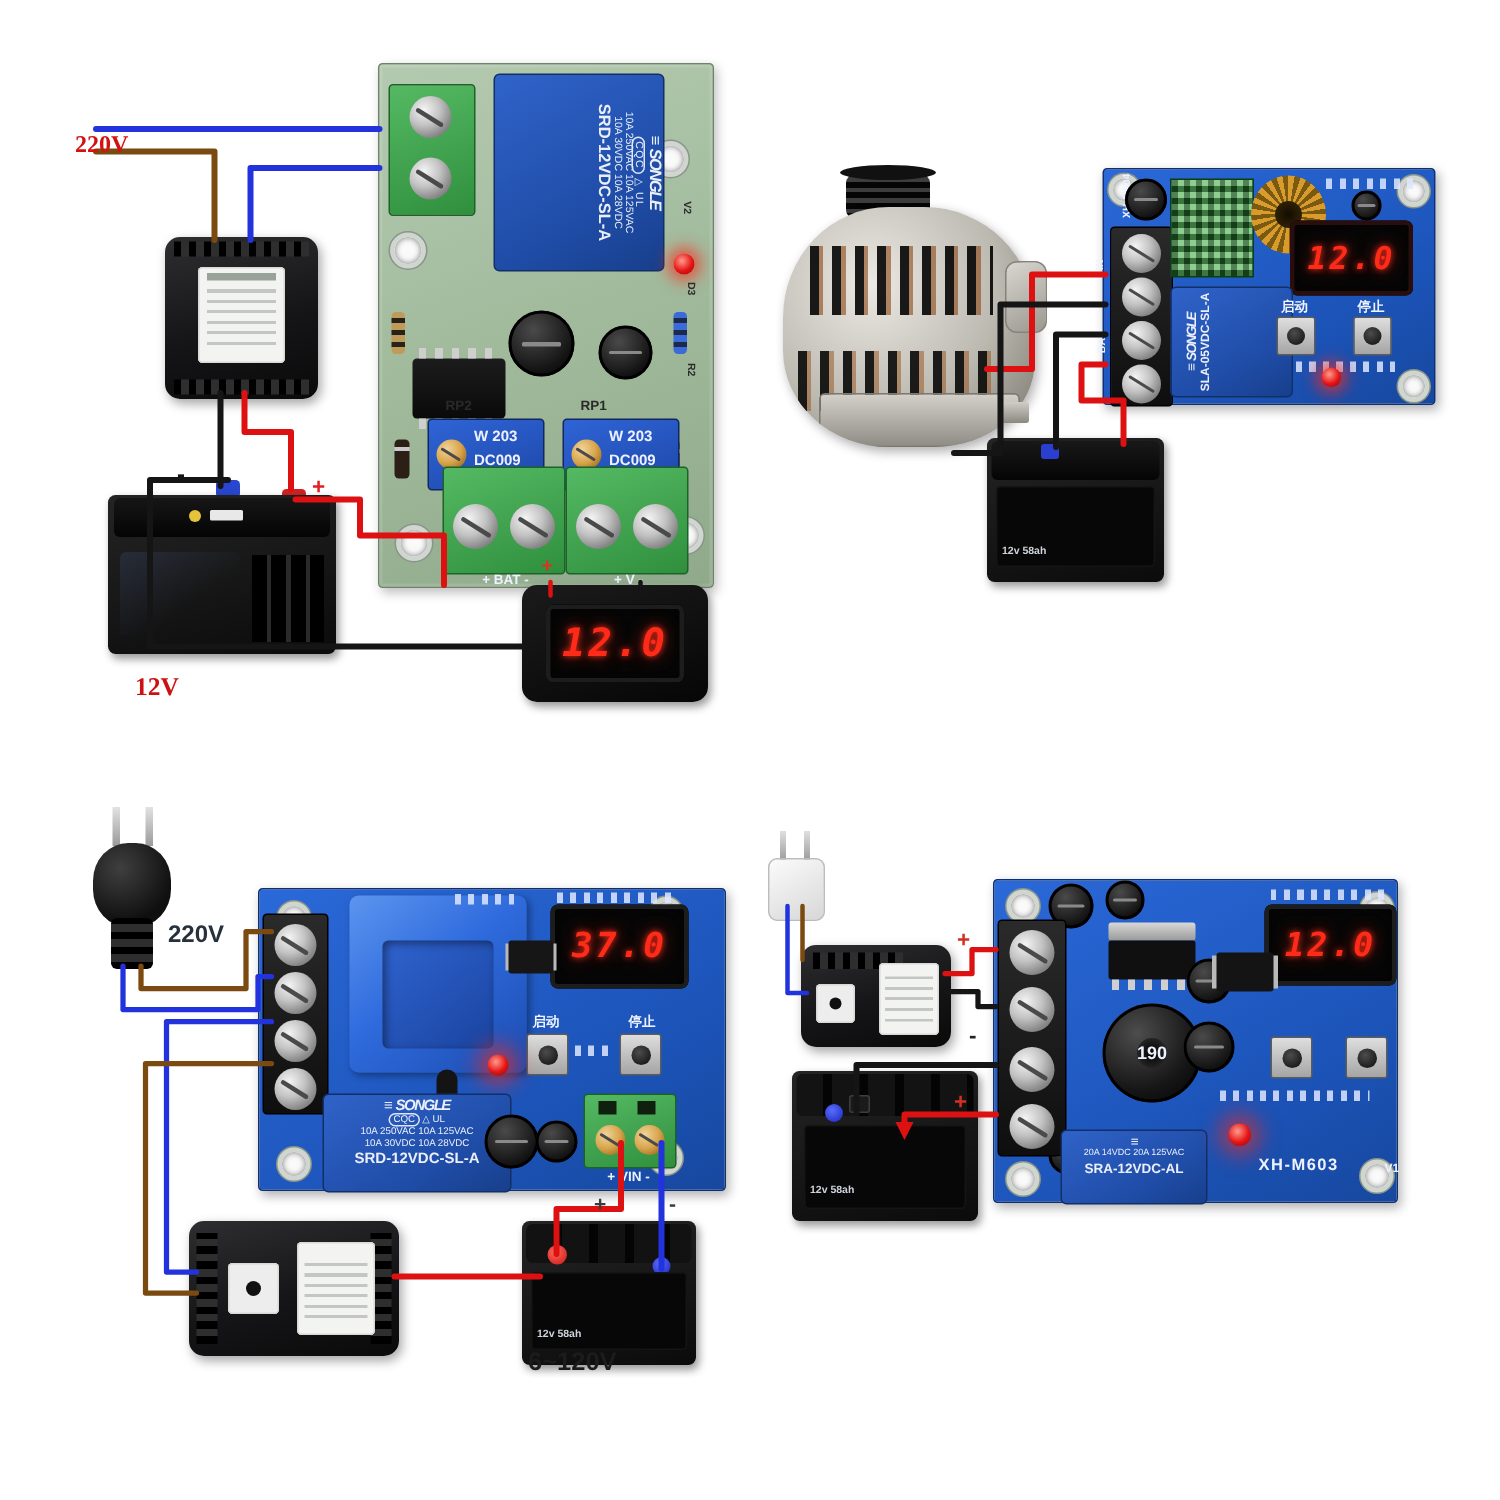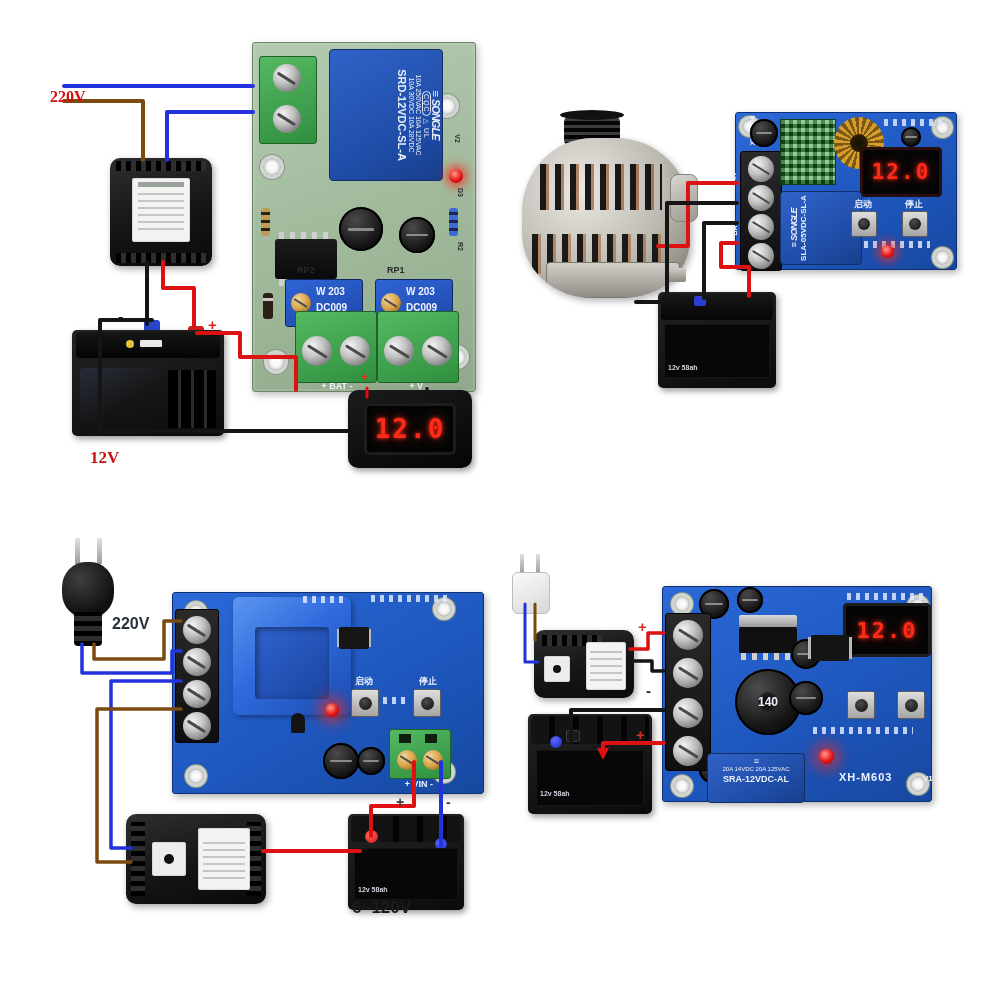--- a/index.html
+++ b/index.html
@@ -8,21 +8,21 @@
   .pcb-g{position:absolute;background:linear-gradient(160deg,#b4cab0,#9db798 60%,#90a98b);border:1px solid #6d8468;border-radius:3px;box-shadow:2px 3px 7px rgba(0,0,0,.25), inset 0 0 0 2px rgba(255,255,255,.12)}
   .pcb-b{position:absolute;background:linear-gradient(150deg,#2b69d9,#1c54b9 65%,#17489f);border:1px solid #0d2f73;border-radius:3px;box-shadow:2px 3px 7px rgba(0,0,0,.3)}
   .hole{position:absolute;border-radius:50%;background:#fafafa;border:3px solid #cfd5cf;box-shadow:inset 0 0 4px #777, 0 0 0 1px #8a948a}
   .screw{position:absolute;border-radius:50%;background:radial-gradient(circle at 35% 32%,#f4f4f4,#c3c3c3 40%,#8b8b8b 70%,#5d5d5d)}
   .screw::after{content:"";position:absolute;left:12%;top:46%;width:76%;height:9%;background:#4a4a4a;transform:rotate(32deg);border-radius:2px}
   .screw-cu{background:radial-gradient(circle at 35% 32%,#f0d49a,#d8a44a 50%,#9a6d22 85%)}
   .term-black{position:absolute;background:linear-gradient(180deg,#2a2a2a,#0e0e0e);border:1px solid #000;border-radius:3px}
   .term-green{position:absolute;background:linear-gradient(160deg,#55b963,#2f8f3d);border:1px solid #1d6328;border-radius:3px}
   .relay{position:absolute;background:linear-gradient(150deg,#3063c9,#1f4da8 65%,#183f8c);border:1px solid #122f66;border-radius:4px;color:#eaeffa;overflow:hidden}
   .lcd{position:absolute;background:#070707;border-radius:5px;display:flex;align-items:center;justify-content:center;box-shadow:inset 0 0 0 3px #1d1d1d, inset 0 0 14px #000}
-  .seg{font-family:"DejaVu Sans Mono",monospace;font-weight:bold;color:#ff2a17;text-shadow:0 0 4px rgba(255,45,25,.95),0 0 11px rgba(255,45,25,.5);letter-spacing:2px}
+  .seg{font-family:"DejaVu Sans Mono",monospace;font-weight:bold;font-style:italic;color:#ff2a17;text-shadow:0 0 4px rgba(255,45,25,.95),0 0 11px rgba(255,45,25,.5);letter-spacing:2px}
   .cap{position:absolute;border-radius:50%;background:radial-gradient(circle at 38% 30%,#4a4a4a,#141414 65%,#000);box-shadow:inset 0 0 0 2px #000}
   .cap::after{content:"";position:absolute;left:20%;top:47%;width:60%;height:7%;background:#8a8a8a;border-radius:1px}
   .led{position:absolute;border-radius:50%;background:radial-gradient(circle at 40% 35%,#ff9b8c,#e61414 55%,#8f0606);box-shadow:0 0 10px 4px rgba(255,40,25,.7)}
   .btn{position:absolute;background:linear-gradient(180deg,#dedede,#a5a5a5);border:1px solid #5c5c5c;border-radius:2px}
   .btncap{position:absolute;left:25%;top:25%;width:50%;height:50%;border-radius:50%;background:radial-gradient(circle at 40% 35%,#4c4c4c,#0c0c0c)}
   .adp{position:absolute;background:linear-gradient(165deg,#2e2e30,#151517 55%,#0a0a0b);border-radius:10px;box-shadow:2px 3px 7px rgba(0,0,0,.35)}
   .bat{position:absolute;background:linear-gradient(165deg,#242424,#0b0b0b);border-radius:5px;box-shadow:2px 3px 6px rgba(0,0,0,.4)}
   .silk{position:absolute;color:#eef2ff;font-weight:bold}
   .silkrow{position:absolute;background:repeating-linear-gradient(90deg,#dfe7ff 0 4px,transparent 4px 9px);opacity:.85;height:7px}
   .toroid{position:absolute;border-radius:50%;background:repeating-conic-gradient(#dA9b2d 0 9deg,#7a5a10 9deg 18deg)}
@@ -240,36 +240,51 @@
         <div class="screw" style="left:7px;top:70px;width:28px;height:28px"></div>
         <div class="screw" style="left:7px;top:102px;width:28px;height:28px"></div>
       </div>
 
       <div class="abs" style="left:60px;top:4px;width:118px;height:118px;border-radius:6px;background:linear-gradient(140deg,#5c95ef,#2f6bdd 45%,#1c4cb0);box-shadow:2px 2px 5px rgba(0,0,0,.35)">
         <div class="abs" style="left:22px;top:30px;width:74px;height:72px;border-radius:4px;background:linear-gradient(140deg,#2f63cf,#1a44a0);box-shadow:inset 2px 2px 6px rgba(0,0,0,.45)"></div>
       </div>
       <div class="silkrow" style="left:130px;top:3px;width:44px"></div>
 
       <div class="silkrow" style="left:198px;top:2px;width:80px"></div>
+      <div class="lcd" style="left:194px;top:10px;width:92px;height:56px">
+        <span class="seg" style="font-size:23px">37.0</span>
+      </div>
 
       <div class="abs" style="left:166px;top:34px;width:30px;height:22px;background:#161616;border-radius:2px;box-shadow:-4px 0 0 -2px #b9b9b9,4px 0 0 -2px #b9b9b9"></div>
 
       <span class="cn lbl" style="left:172px;top:82px;width:38px">启动</span>
       <div class="btn" style="left:178px;top:96px;width:26px;height:26px">
           <div class="btncap"></div>
         </div>
       <span class="cn lbl" style="left:236px;top:82px;width:38px">停止</span>
       <div class="btn" style="left:240px;top:96px;width:26px;height:26px">
           <div class="btncap"></div>
         </div>
       <div class="silkrow" style="left:210px;top:104px;width:26px"></div>
 
       <div class="led" style="left:152px;top:110px;width:14px;height:14px;box-shadow:0 0 14px 6px rgba(255,40,25,.65)"></div>
       <div class="abs" style="left:118px;top:120px;width:14px;height:20px;background:#141414;border-radius:7px 7px 2px 2px"></div>
 
+      <div class="relay" style="left:42px;top:136px;width:124px;height:60px;padding:2px 0;text-align:center">
+        <div style="font-size:10px;line-height:11px"><span class="flag">≡</span>
+          <span class="flag">SONGLE</span></div>
+        <div style="font-size:6.5px;line-height:8px">
+          <span style="border:1px solid #dfe6f5;border-radius:8px;padding:0 2px">CQC</span>
+          <span>△</span>
+          <span>UL</span>
+        </div>
+        <div style="font-size:6.5px;line-height:8px">10A 250VAC  10A 125VAC</div>
+        <div style="font-size:6.5px;line-height:8px">10A 30VDC  10A 28VDC</div>
+        <div style="font-size:10px;line-height:12px;font-weight:bold">SRD-12VDC-SL-A</div>
+      </div>
 
       <div class="cap" style="left:150px;top:150px;width:36px;height:36px"></div>
       <div class="cap" style="left:184px;top:154px;width:28px;height:28px"></div>
 
       <div class="term-green" style="left:216px;top:136px;width:60px;height:48px">
         <div class="abs" style="left:9px;top:4px;width:12px;height:9px;background:#10200f"></div>
         <div class="abs" style="left:35px;top:4px;width:12px;height:9px;background:#10200f"></div>
         <div class="screw screw-cu" style="left:7px;top:20px;width:20px;height:20px"></div>
         <div class="screw screw-cu" style="left:33px;top:20px;width:20px;height:20px"></div>
       </div>
@@ -335,21 +350,21 @@
         <div class="screw" style="left:7px;top:84px;width:30px;height:30px"></div>
         <div class="screw" style="left:7px;top:122px;width:30px;height:30px"></div>
       </div>
 
       <div class="abs" style="left:76px;top:28px;width:58px;height:12px;background:linear-gradient(#d8d8d8,#9a9a9a);border-radius:2px"></div>
       <div class="abs" style="left:76px;top:40px;width:58px;height:26px;background:#101010;border-radius:2px"></div>
       <div class="pins" style="left:78px;top:66px;width:54px"></div>
 
       <div class="abs" style="left:72px;top:82px;width:66px;height:66px;border-radius:50%;background:radial-gradient(circle at 35% 30%,#4d4d4d,#161616 60%,#000);box-shadow:inset 0 0 0 2px #000">
         <div class="abs" style="left:23px;top:23px;width:20px;height:20px;border-radius:50%;background:radial-gradient(#000,#333)"></div>
-        <span class="silk" style="left:0;top:26px;width:66px;text-align:center;font-size:12px">140</span>
+        <span class="silk" style="left:0;top:26px;width:66px;text-align:center;font-size:12px">190</span>
       </div>
 
       <div class="cap" style="left:128px;top:52px;width:30px;height:30px"></div>
       <div class="cap" style="left:126px;top:94px;width:34px;height:34px"></div>
 
       <div class="relay" style="left:44px;top:166px;width:96px;height:44px;padding:2px 0;text-align:center">
         <div style="font-size:9px;line-height:10px"><span class="flag">≡</span></div>
         <div style="font-size:6px;line-height:7px">
           <span>20A 14VDC</span>
           <span>20A 125VAC</span>

